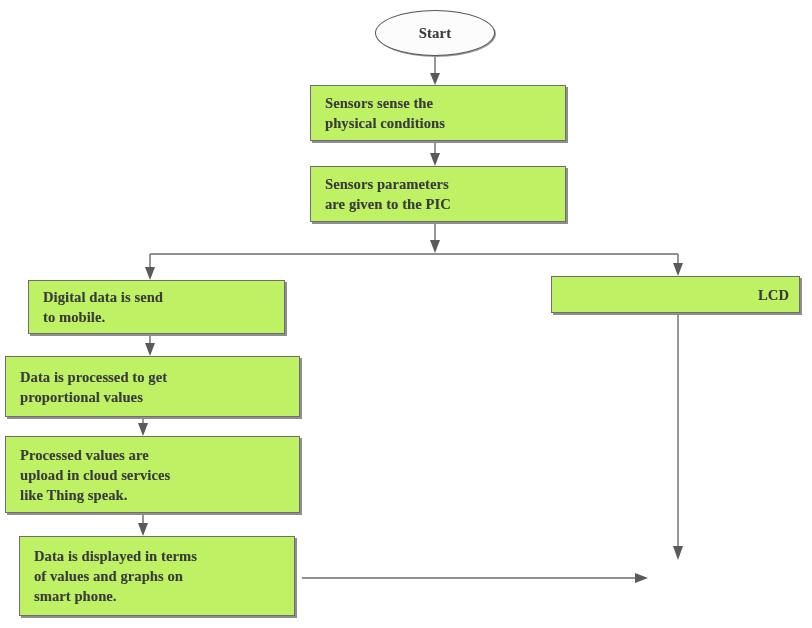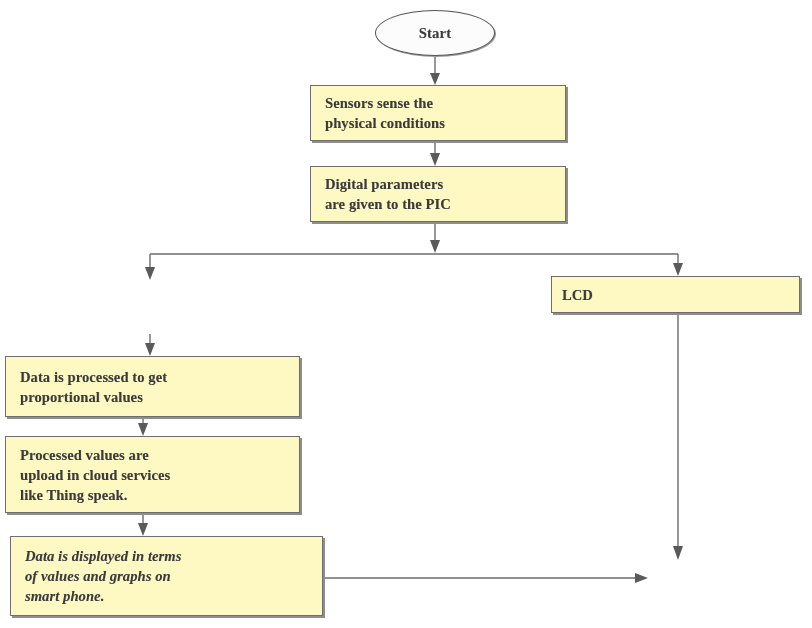--- a/index.html
+++ b/index.html
@@ -13,21 +13,21 @@
     height: 628px;
     background: #ffffff;
     overflow: hidden;
     font-family: "Liberation Serif", "DejaVu Serif", serif;
   }
 
   
   .node {
     position: absolute;
     box-sizing: border-box;
-    background: #fef9c3;
+    background: #bef264;
     color: #2b2b2b;
   }
 
   .box {
     border: 1px solid #6e6e6e;
     box-shadow: 2px 2px 0 0 #8e8e8e;
     display: flex;
     align-items: center;
     padding: 4px 10px 4px 14px;
   }
@@ -36,21 +36,21 @@
     font-size: 14.5px;
     line-height: 1.38;
     font-weight: 700;
     letter-spacing: 0.1px;
     color: #3a3a3a;
     white-space: pre-line;
     text-shadow: 0.4px 0 0 rgba(90,90,90,0.35);
   }
 
   .box.center {
-    justify-content: flex-start;
+    justify-content: flex-end;
     padding-left: 10px;
   }
   .box.center .txt { text-align: center; }
 
   .terminator {
     border: 1.6px solid #555;
     border-radius: 50%;
     display: flex;
     align-items: center;
     justify-content: center;
@@ -140,40 +140,44 @@
   <div class="node terminator" style="left:375px; top:10px; width:120px; height:46px;">
     <span class="txt">Start</span>
   </div>
 
   <div class="node box" style="left:310px; top:85px; width:256px; height:56px;">
     <span class="txt">Sensors sense the
 physical conditions</span>
   </div>
 
   <div class="node box" style="left:310px; top:166px; width:256px; height:56px;">
-    <span class="txt">Digital parameters
+    <span class="txt">Sensors parameters
 are given to the PIC</span>
   </div>
 
+  <div class="node box" style="left:28px; top:280px; width:257px; height:54px;">
+    <span class="txt">Digital data is send
+to mobile.</span>
+  </div>
 
   <div class="node box center" style="left:551px; top:276px; width:249px; height:37px;">
     <span class="txt">LCD</span>
   </div>
 
   <div class="node box" style="left:5px; top:436px; width:295px; height:77px;">
     <span class="txt">Processed values are
 upload in cloud services
 like Thing speak.</span>
   </div>
 
   <div class="node box" style="left:5px; top:356px; width:295px; height:61px;">
     <span class="txt">Data is processed to get
 proportional values</span>
   </div>
 
-  <div class="node box" style="left:10px; top:536px; width:313px; height:80px;font-style:italic;">
+  <div class="node box" style="left:19px; top:536px; width:276px; height:80px;">
     <span class="txt">Data is displayed in terms
 of values and graphs on
 smart phone.</span>
   </div>
 
 
 </div>
 
 </body></html>

